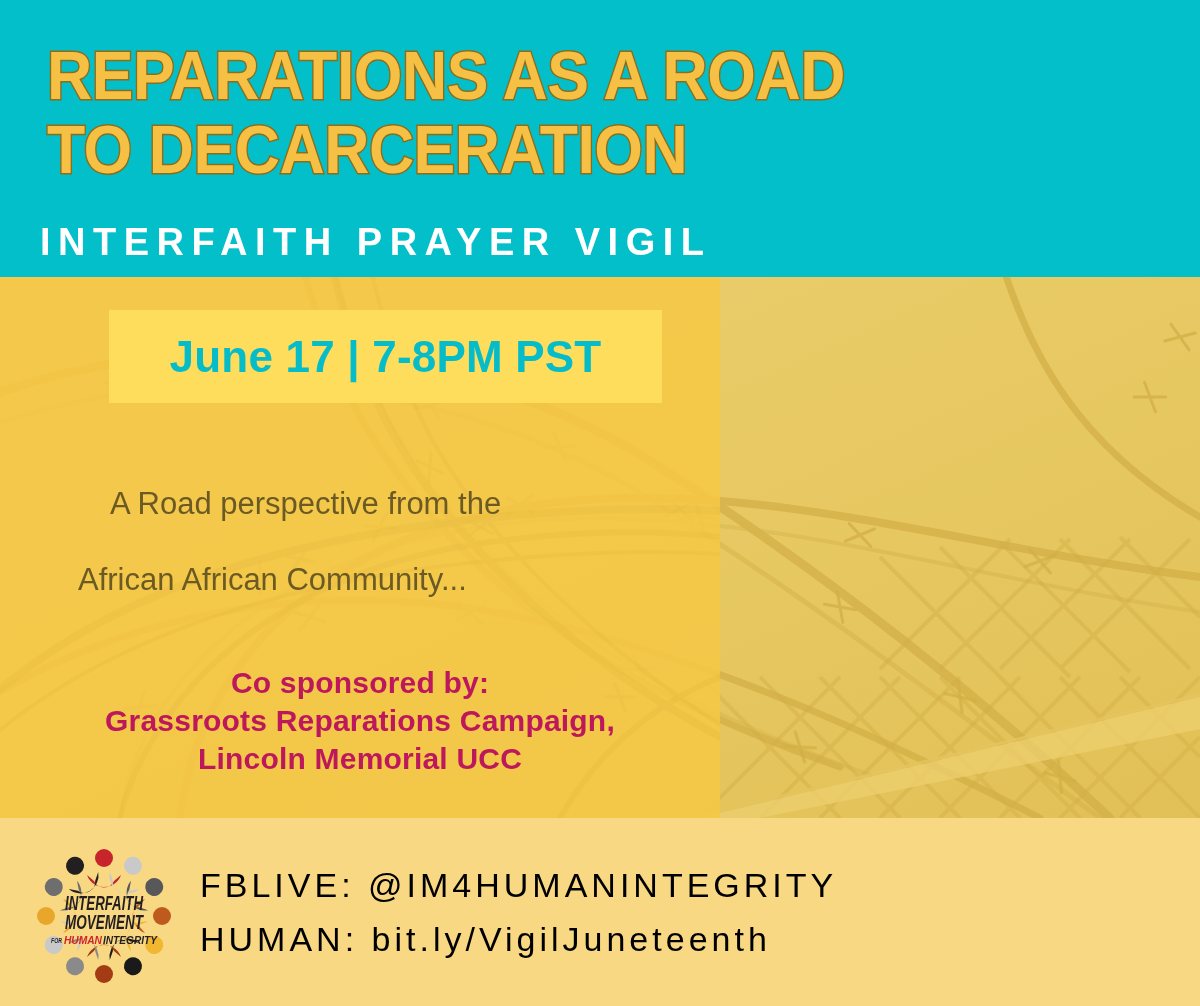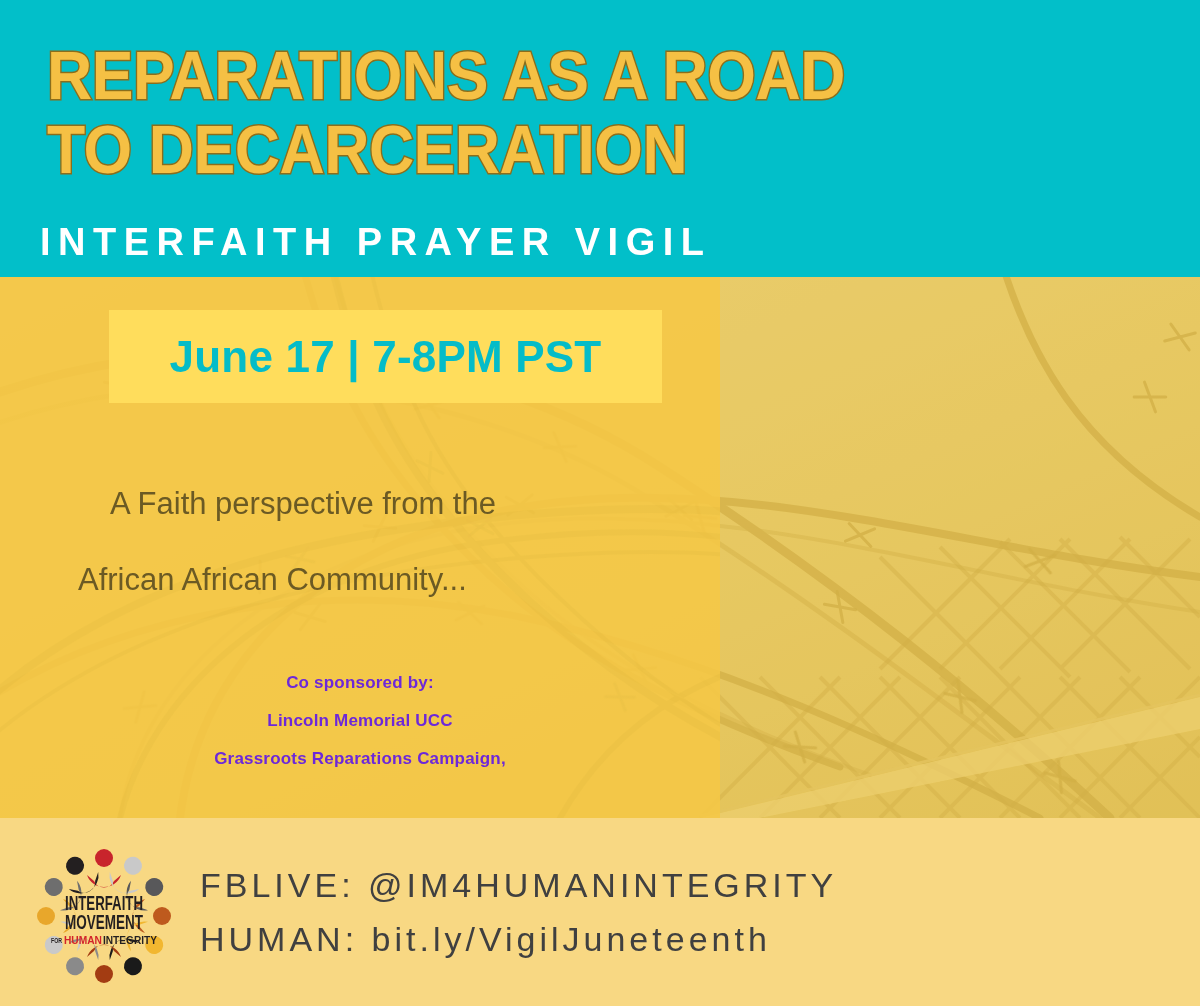--- a/index.html
+++ b/index.html
@@ -95,50 +95,50 @@
   }
   .body-copy .line.indent { margin-left:-32px; }
 
   
   .cosponsor {
     position:absolute; left:0px; top:664px;
     width:720px;
     text-align:center;
   }
   .cosponsor .cs-line {
-    font-size:17px;
+    font-size:30px;
     font-weight:700;
-    color:#6d28d9;
+    color:#be185d;
     line-height:38px;
     letter-spacing:0.2px;
   }
 
   
   .footer {
     position:absolute; left:0; top:818px;
     width:1200px; height:188px;
     background:#F8D883;
   }
   .footer-text {
     position:absolute; left:200px; top:858px;
   }
   .footer-text .f-line {
     font-size:34px;
     font-weight:300;
     letter-spacing:4px;
-    color:#404040;
+    color:#000000;
     line-height:54px;
     white-space:nowrap;
     font-family:"Liberation Sans", sans-serif;
   }
 
   
   .logo {
     position:absolute; left:24px; top:836px;
-    width:160px; height:160px;
+    width:160px; height:160px;font-style:italic;
   }
   .logo svg { width:160px; height:160px; display:block; }
 </style>
 </head>
 <body>
 
 <div class="flyer">
 
   <div class="photo-layer">
     <svg viewBox="0 0 1200 541" preserveAspectRatio="none" aria-hidden="true">
@@ -283,28 +283,28 @@
     <div class="title">Reparations as a Road
 to Decarceration</div>
     <div class="subtitle">Interfaith Prayer Vigil</div>
   </div>
 
   <div class="date-banner">
     <span class="date-text">June 17 | 7-8PM PST</span>
   </div>
 
   <div class="body-copy">
-    <div class="line">A Faith perspective from the</div>
+    <div class="line">A Road perspective from the</div>
     <div class="line indent">African African Community...</div>
   </div>
 
   <div class="cosponsor">
     <div class="cs-line">Co sponsored by:</div>
+    <div class="cs-line">Grassroots Reparations Campaign,</div>
     <div class="cs-line">Lincoln Memorial UCC</div>
-    <div class="cs-line">Grassroots Reparations Campaign,</div>
   </div>
 
   <div class="footer"></div>
 
   <div class="logo">
     <svg viewBox="0 0 160 160" aria-hidden="true">
       <g id="ring" transform="translate(80,80)">
 
         <g transform="rotate(0)">
           <circle cx="0" cy="-58" r="9" fill="#C8242C"></circle>

